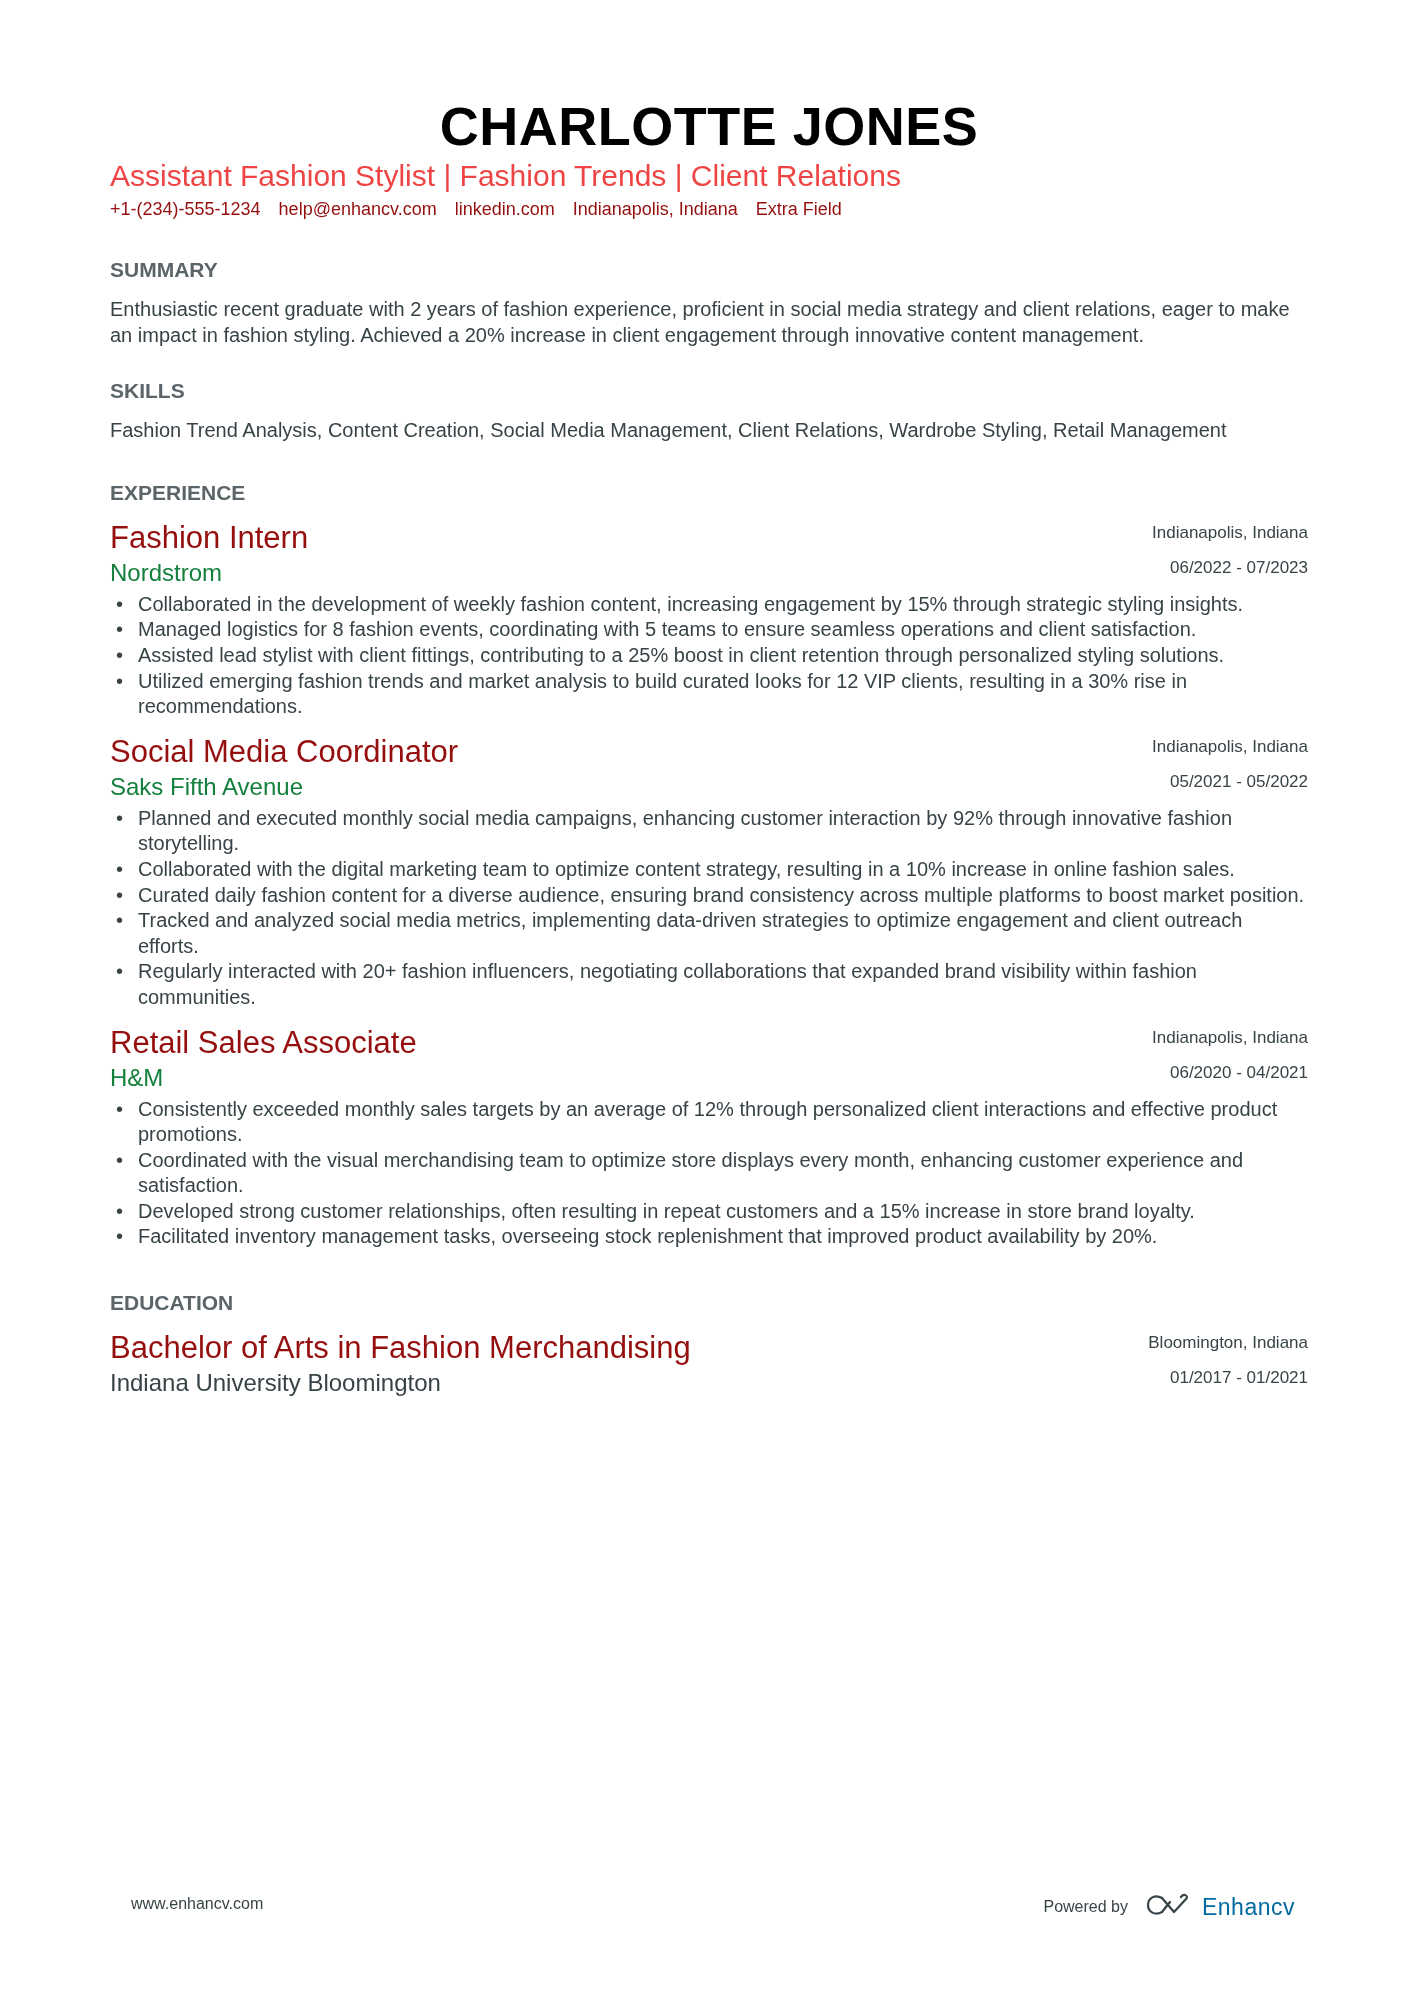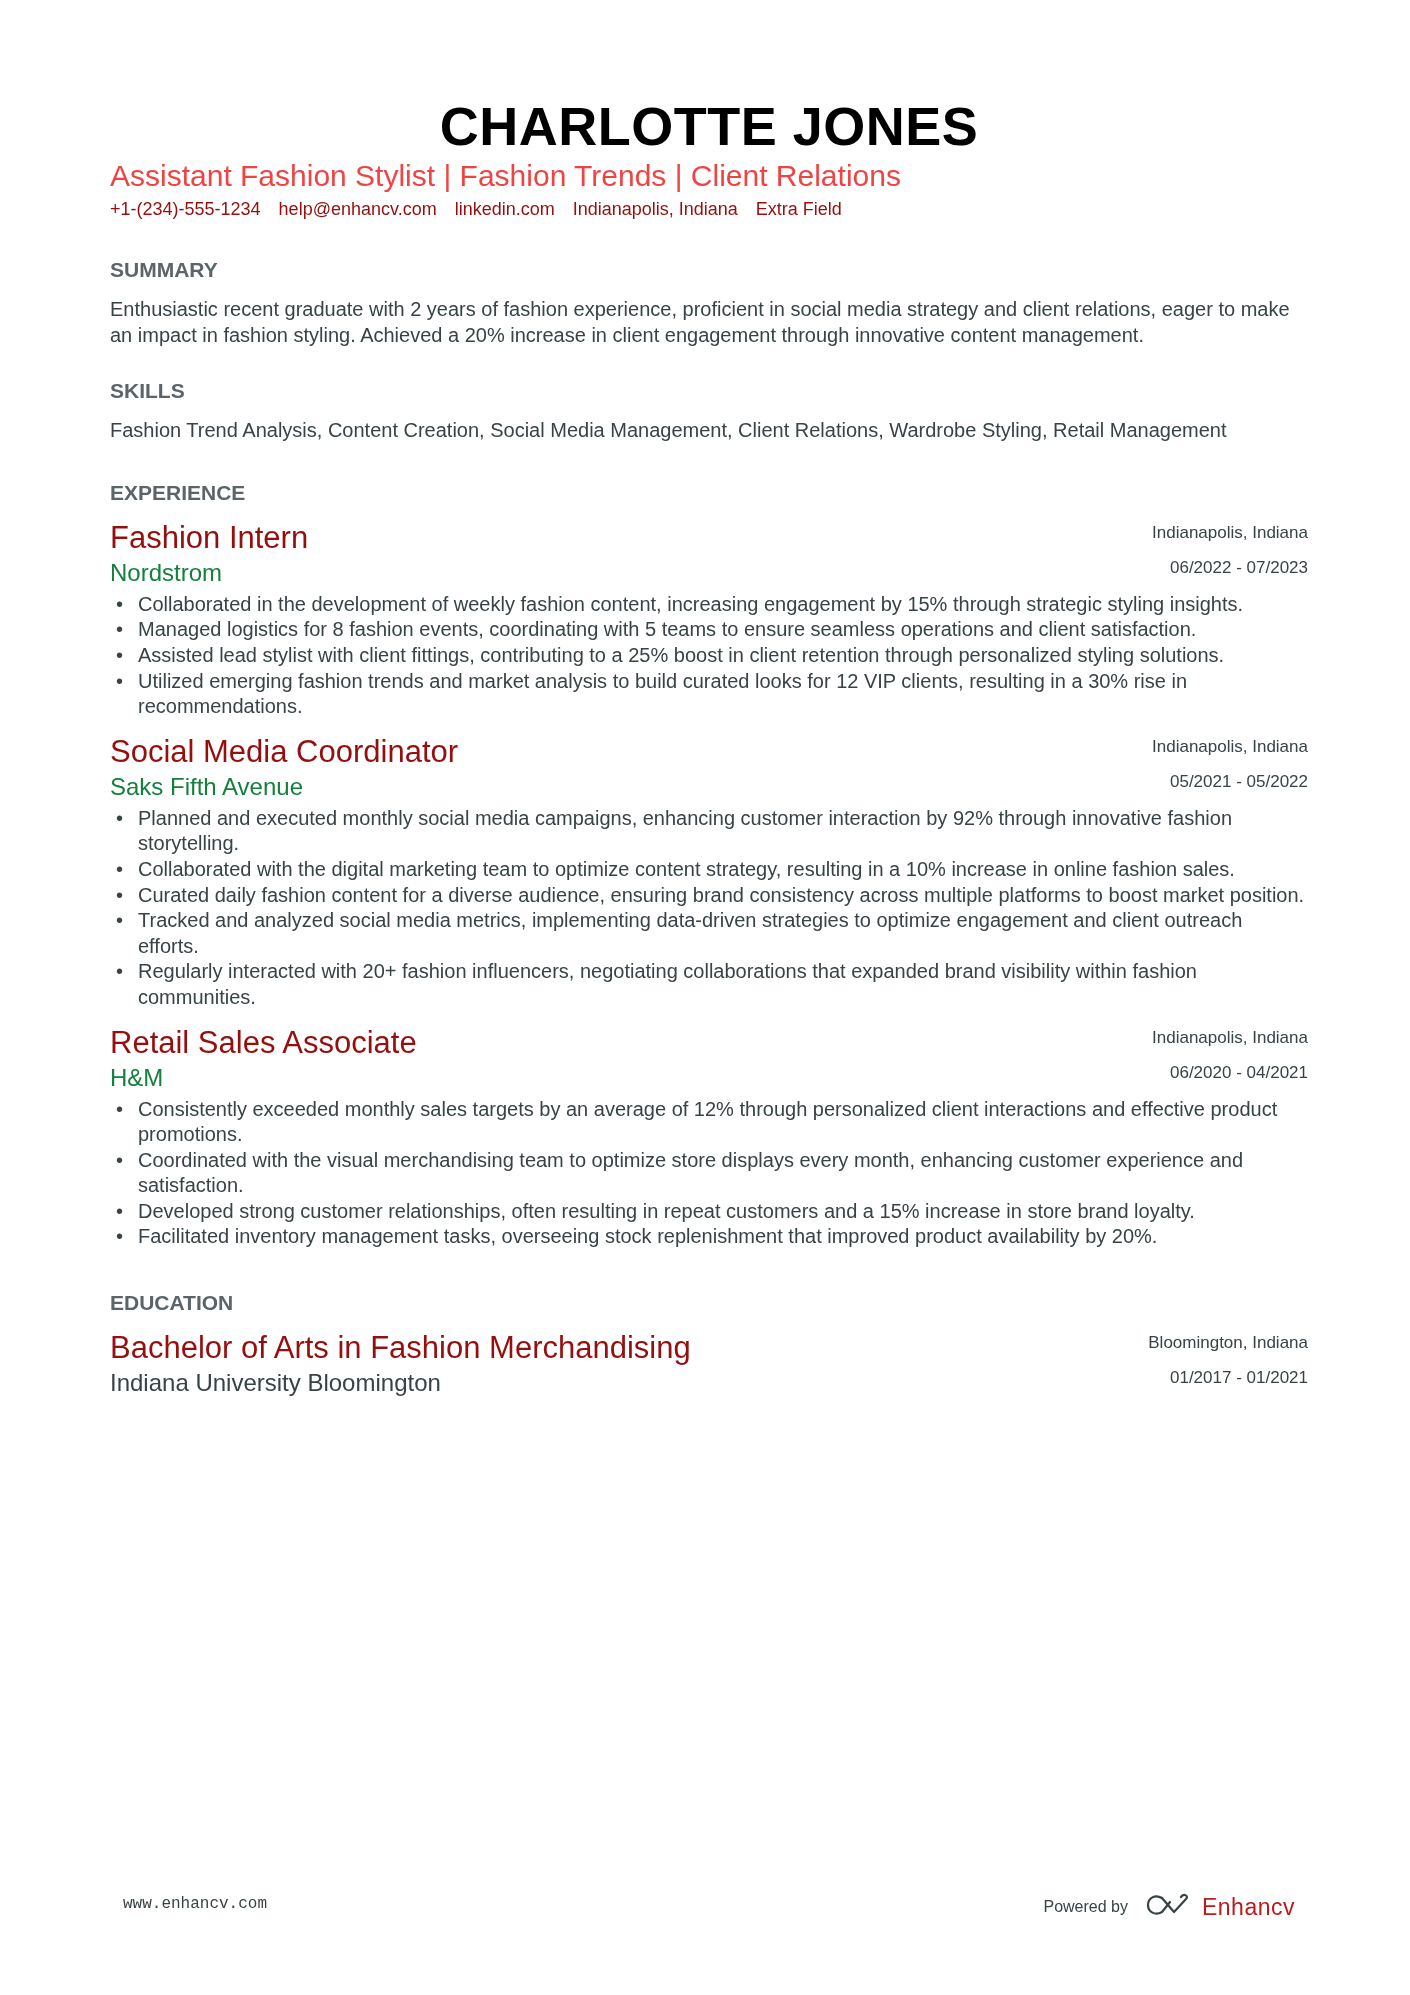--- a/index.html
+++ b/index.html
@@ -19,25 +19,25 @@
   .company { font-size: 24px; color: #15803d; line-height: 30px; margin-top: 2px; }
   .meta { position: absolute; right: 0; top: 2px; text-align: right; font-size: 17px; color: #384347; }
   .meta div { line-height: 35px; }
   .meta .loc { line-height: 22px; }
   .meta .date { margin-top: 13px; line-height: 22px; }
   ul.bullets { list-style: none; margin-top: 4px; }
   ul.bullets li { position: relative; padding-left: 28px; font-size: 20px; line-height: 25.6px; color: #384347; }
   ul.bullets li::before { content: "•"; position: absolute; left: 6px; top: 0; color: #384347; }
   .edu-school { font-size: 24px; color: #384347; line-height: 30px; margin-top: 2px; }
   .footer { position: absolute; top: 1893px; left: 115px; width: 1180px; height: 24px; }
-  .footer-left { position: absolute; left: 8px; top: 2px; font-size: 16px; color: #384347; font-family: Liberation Mono, monospace; }
+  .footer-left { position: absolute; left: 16px; top: 2px; font-size: 16px; color: #384347; }
   .footer-right { position: absolute; right: 0; top: 0; display: flex; align-items: center; gap: 18px; }
   .powered { font-size: 16px; color: #384347; }
   .brand { display: flex; align-items: center; gap: 10px; }
-  .brand-name { font-size: 23px; color: #b91c1c; letter-spacing: 0.5px; }
+  .brand-name { font-size: 23px; color: #0369a1; letter-spacing: 0.5px; }
 </style>
 </head>
 <body>
 
 <div class="page">
   <div class="name">CHARLOTTE JONES</div>
   <div class="headline">Assistant Fashion Stylist | Fashion Trends | Client Relations</div>
   <div class="contacts">
     <span>+1-(234)-555-1234</span>
     <span>help@enhancv.com</span>

